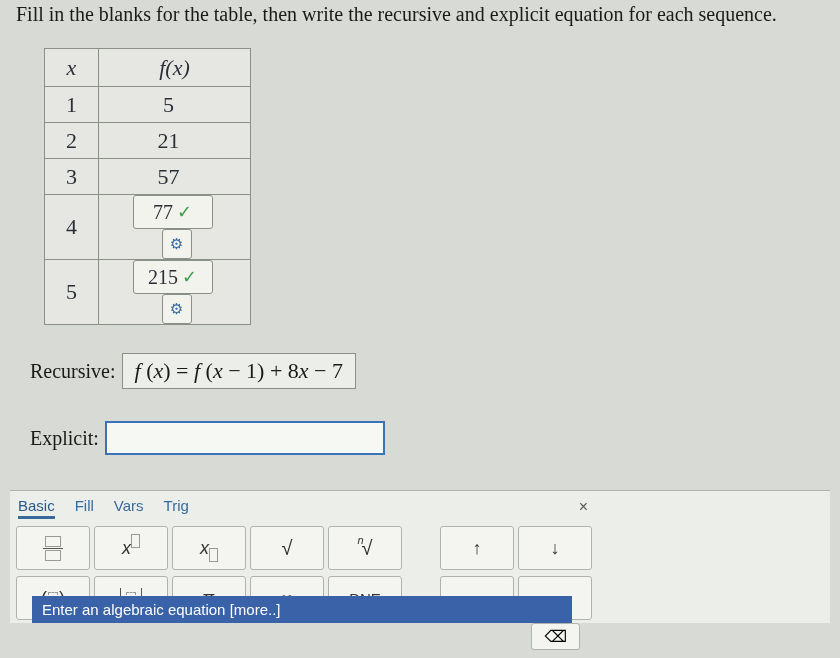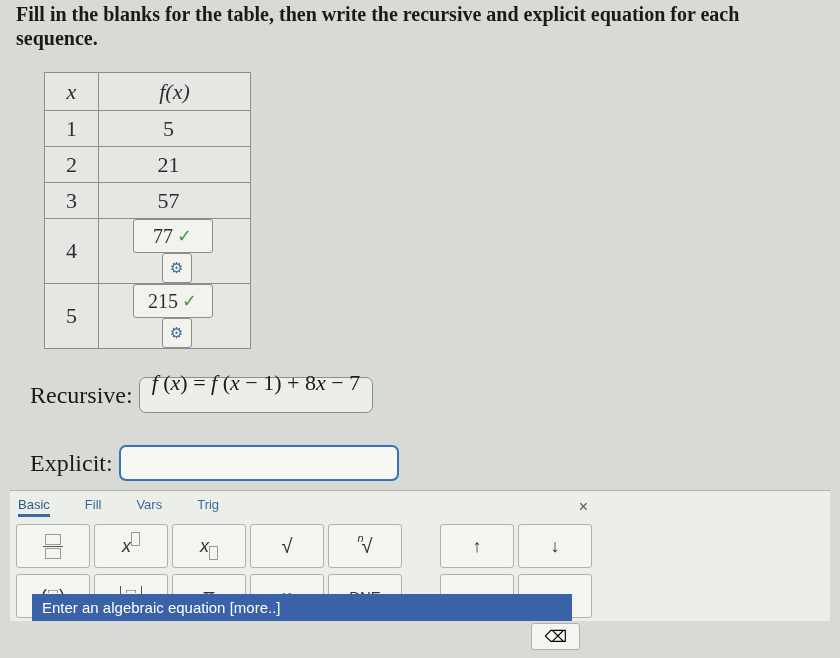--- a/index.html
+++ b/index.html
@@ -8,21 +8,21 @@
       height: 658px;
       background: #d8dad5;
       font-family: "Times New Roman", serif;
       overflow: hidden;
       position: relative;
     }
     .instruction {
       padding: 2px 16px 14px 16px;
       font-size: 20px;
       color: #1a1a1a;
-      font-weight: 700;
+      font-weight: 400;
       line-height: 1.2;
     }
     .table-wrap {
       margin-left: 44px;
       margin-top: 8px;
     }
     table.data {
       border-collapse: collapse;
       background: #e6e7e3;
     }
@@ -81,55 +81,55 @@
       font-size: 15px;
       color: #3a6a9c;
     }
     .eq-row {
       margin-left: 30px;
       margin-top: 28px;
       display: flex;
       align-items: center;
     }
     .eq-label {
-      font-size: 24px;
+      font-size: 20px;
       color: #1a1a1a;
       margin-right: 6px;
     }
     .eq-box {
       border: 1.5px solid #8a8f88;
       background: #eceee9;
-      border-radius: 7px;
-      padding: 16px 12px;
+      border-radius: 0;
+      padding: 4px 12px;
       font-size: 22px;
       color: #1a1a1a;
       display: inline-flex;
-      align-items: flex-end;
+      align-items: flex-start;
       height: 36px;
     }
     .eq-box.active {
       border: 2.5px solid #3a72b8;
       background: #f6f8f3;
       width: 280px;
       height: 34px;
     }
     .keypad {
       position: absolute;
       left: 10px;
       top: 490px;
       background: #eceee9;
       border-top: 1.5px solid #b0b3ad;
       width: 820px;
     }
     .tabs {
       display: flex;
-      gap: 35px;
+      gap: 20px;
       padding: 6px 8px 4px 8px;
       font-family: "Helvetica Neue", Arial, sans-serif;
-      font-size: 13px;
+      font-size: 15px;
       color: #3a6a9c;
     }
     .tab { cursor: pointer; }
     .tab.active {
       border-bottom: 3px solid #3a6a9c;
       padding-bottom: 2px;
       color: #2a5a8c;
     }
     .close-x {
       position: absolute;

